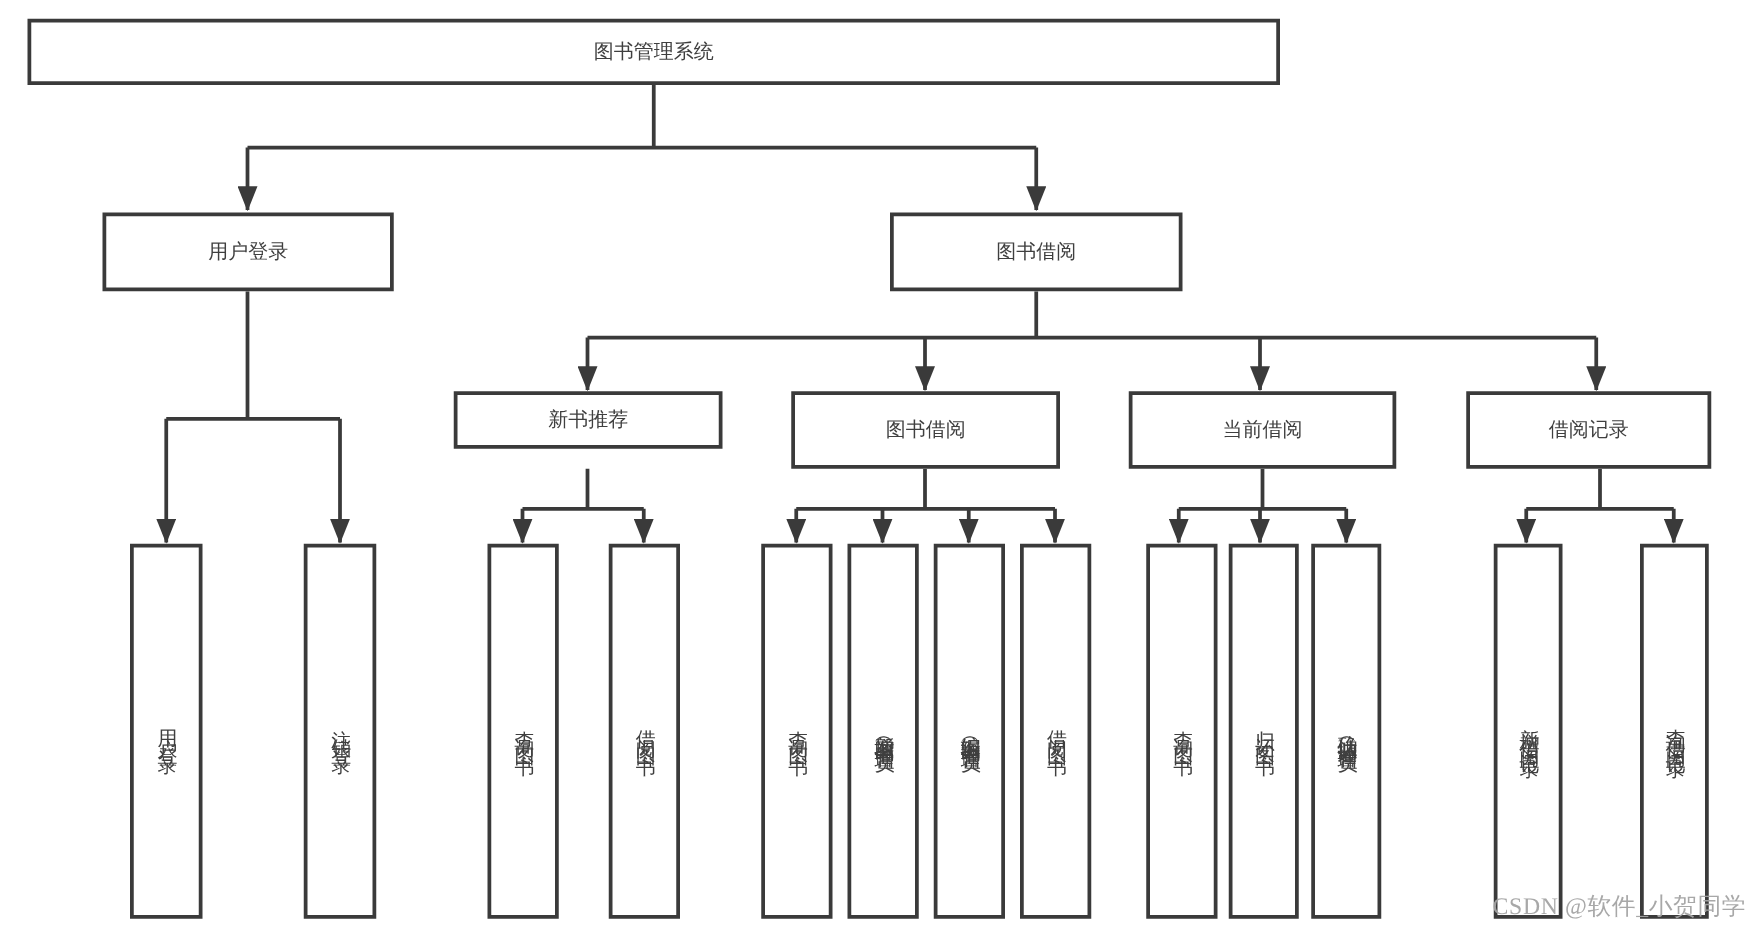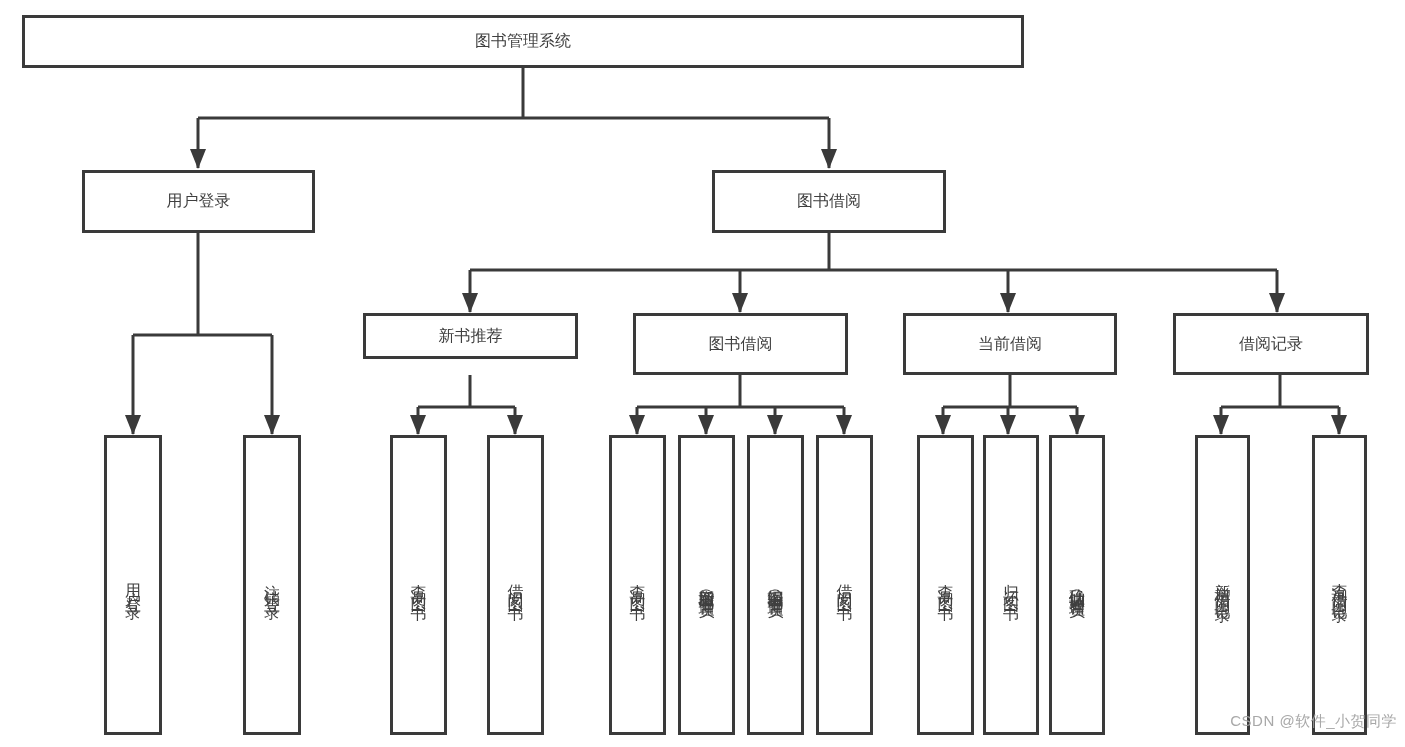--- a/index.html
+++ b/index.html
@@ -29,24 +29,25 @@
     line-height: 1;
     white-space: nowrap;
   }
   .ls7 { letter-spacing: 7px; }
   .ls5 { letter-spacing: 5px; }
   .ls2 { letter-spacing: 2px; }
   .watermark {
     position: absolute;
     top: 712px;
     right: 8px;
-    font-size: 15px;
+    font-size: 19px;
     letter-spacing: 0.5px;
     color: rgba(163,163,163,0.95);
     z-index: 3;
+    font-family: Liberation Serif, serif;
   }
 </style>
 </head>
 <body>
 
 <div class="stage">
 
   <svg class="wires" width="1405" height="747" viewBox="0 0 1405 747">
     <defs>
       <marker id="arr" viewBox="0 0 20 16" refX="19" refY="8" markerWidth="20" markerHeight="16" markerUnits="userSpaceOnUse" orient="auto">

